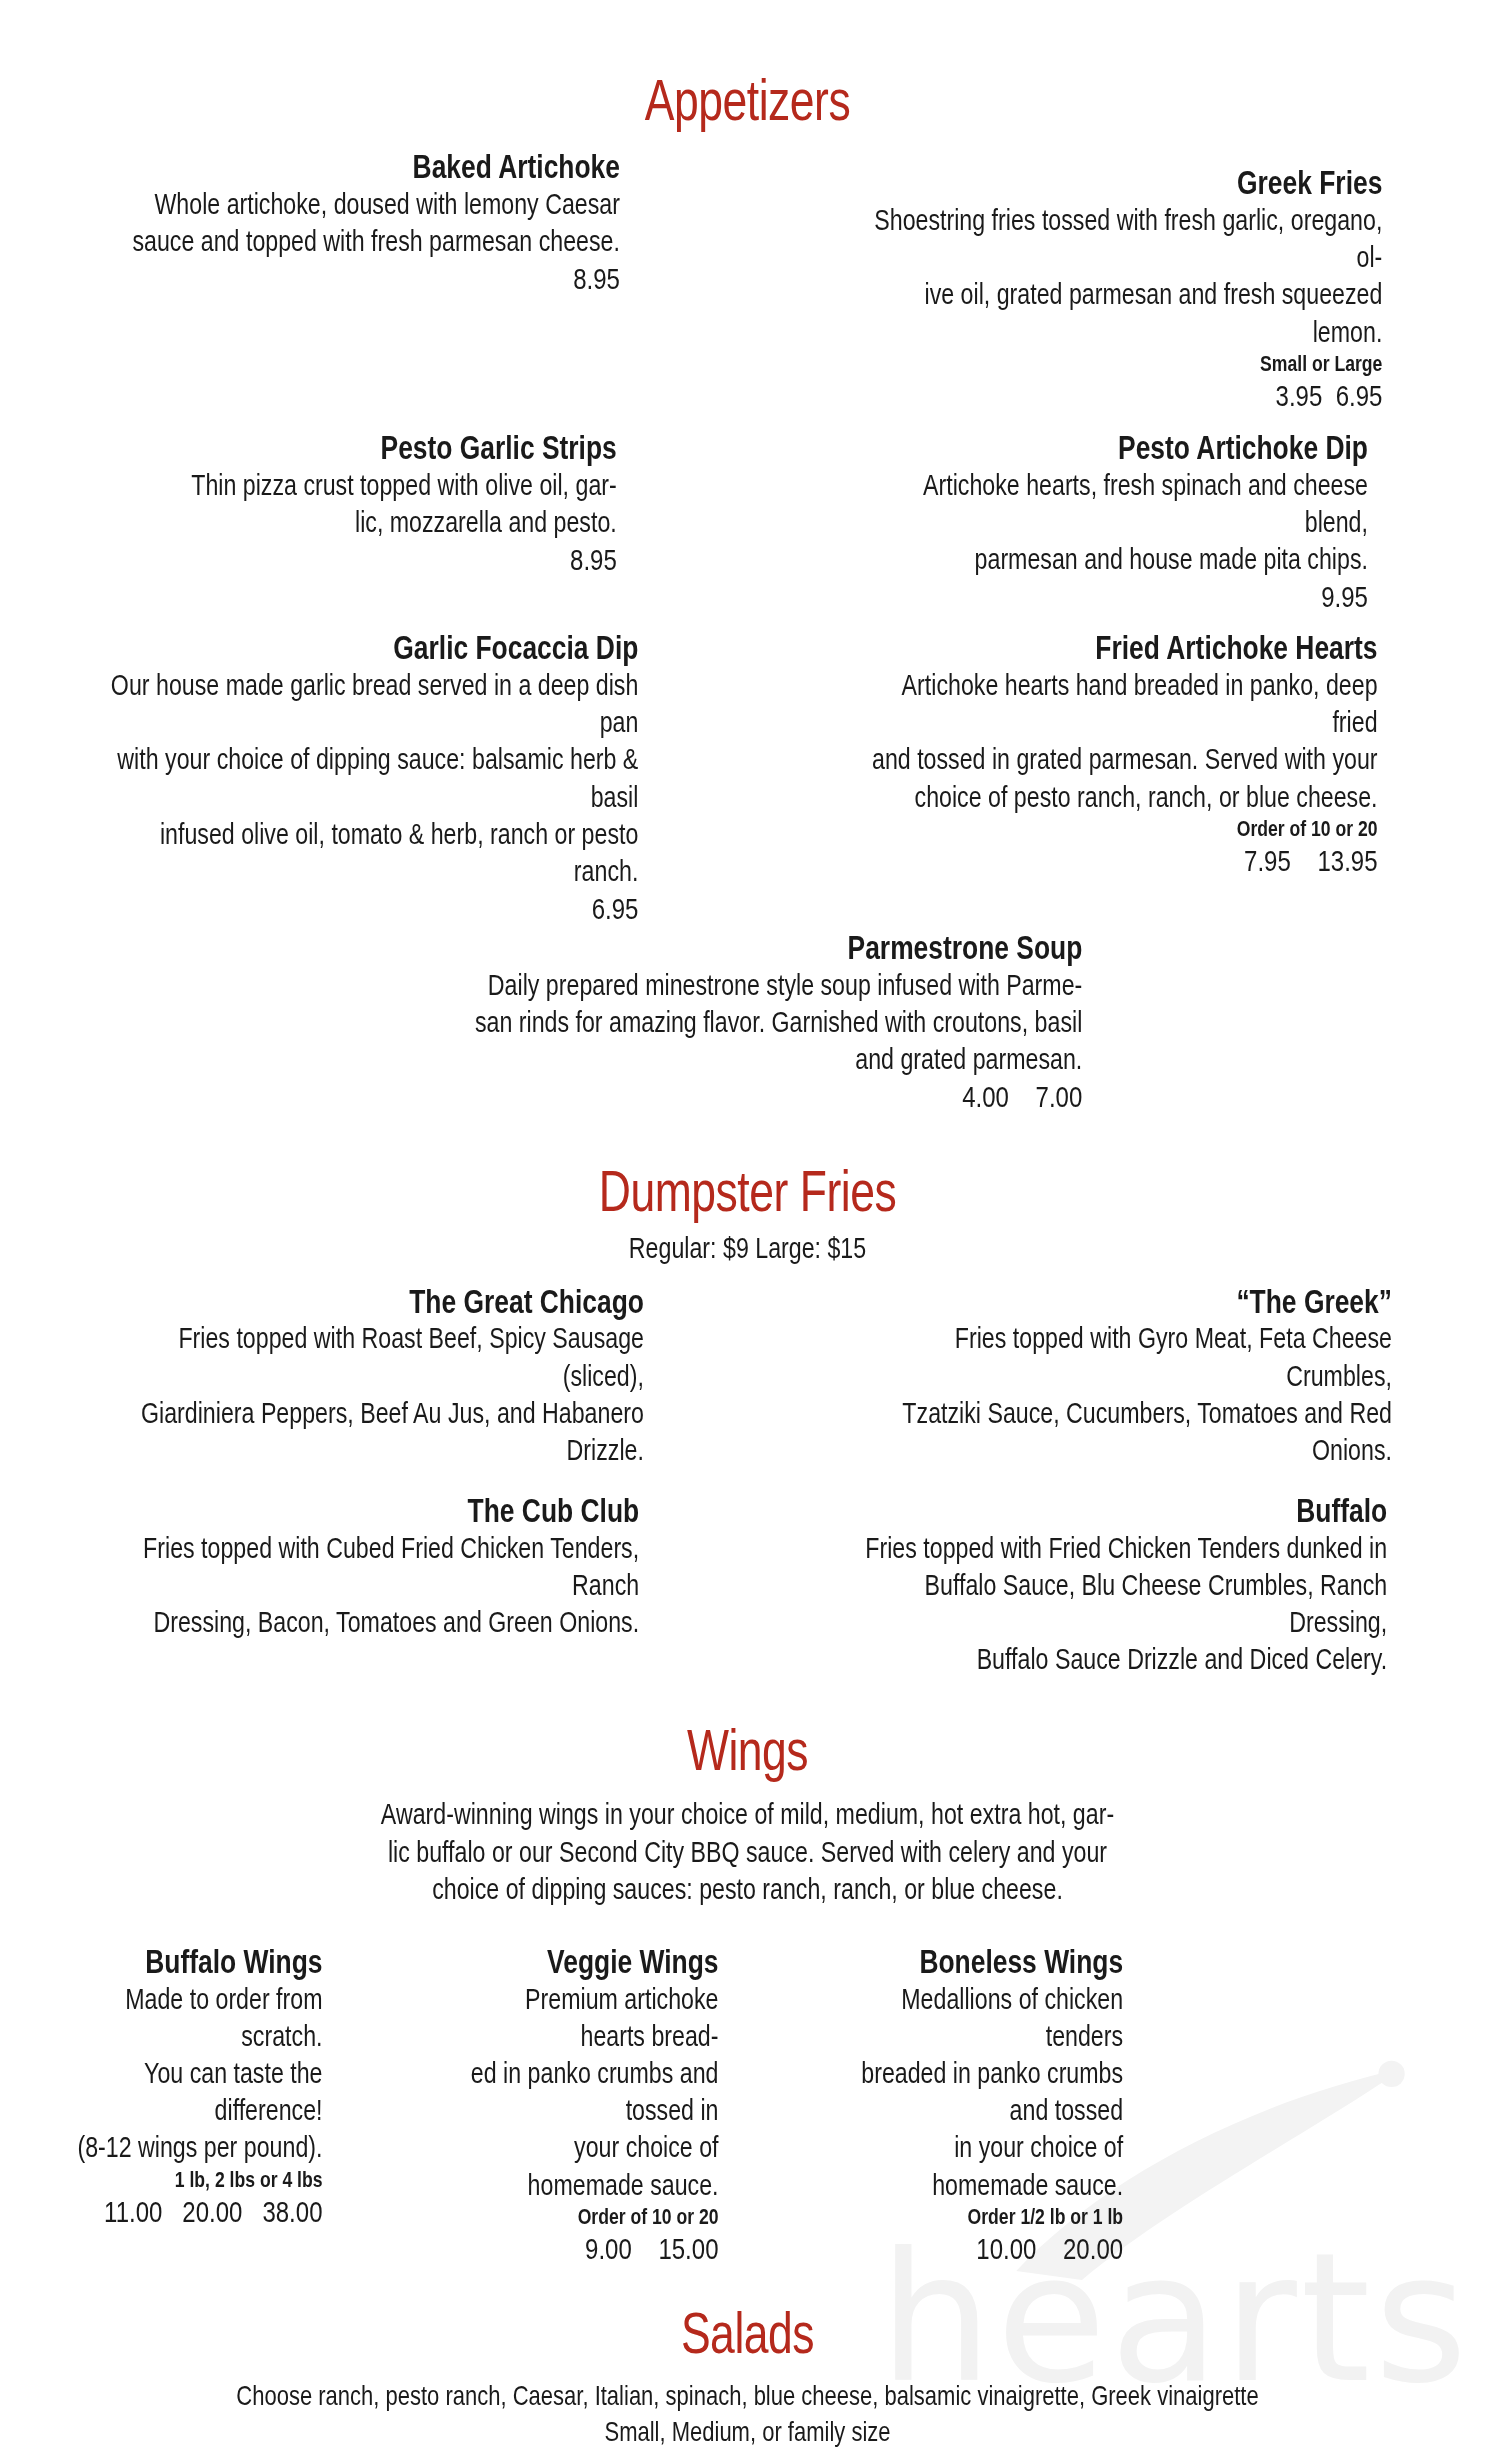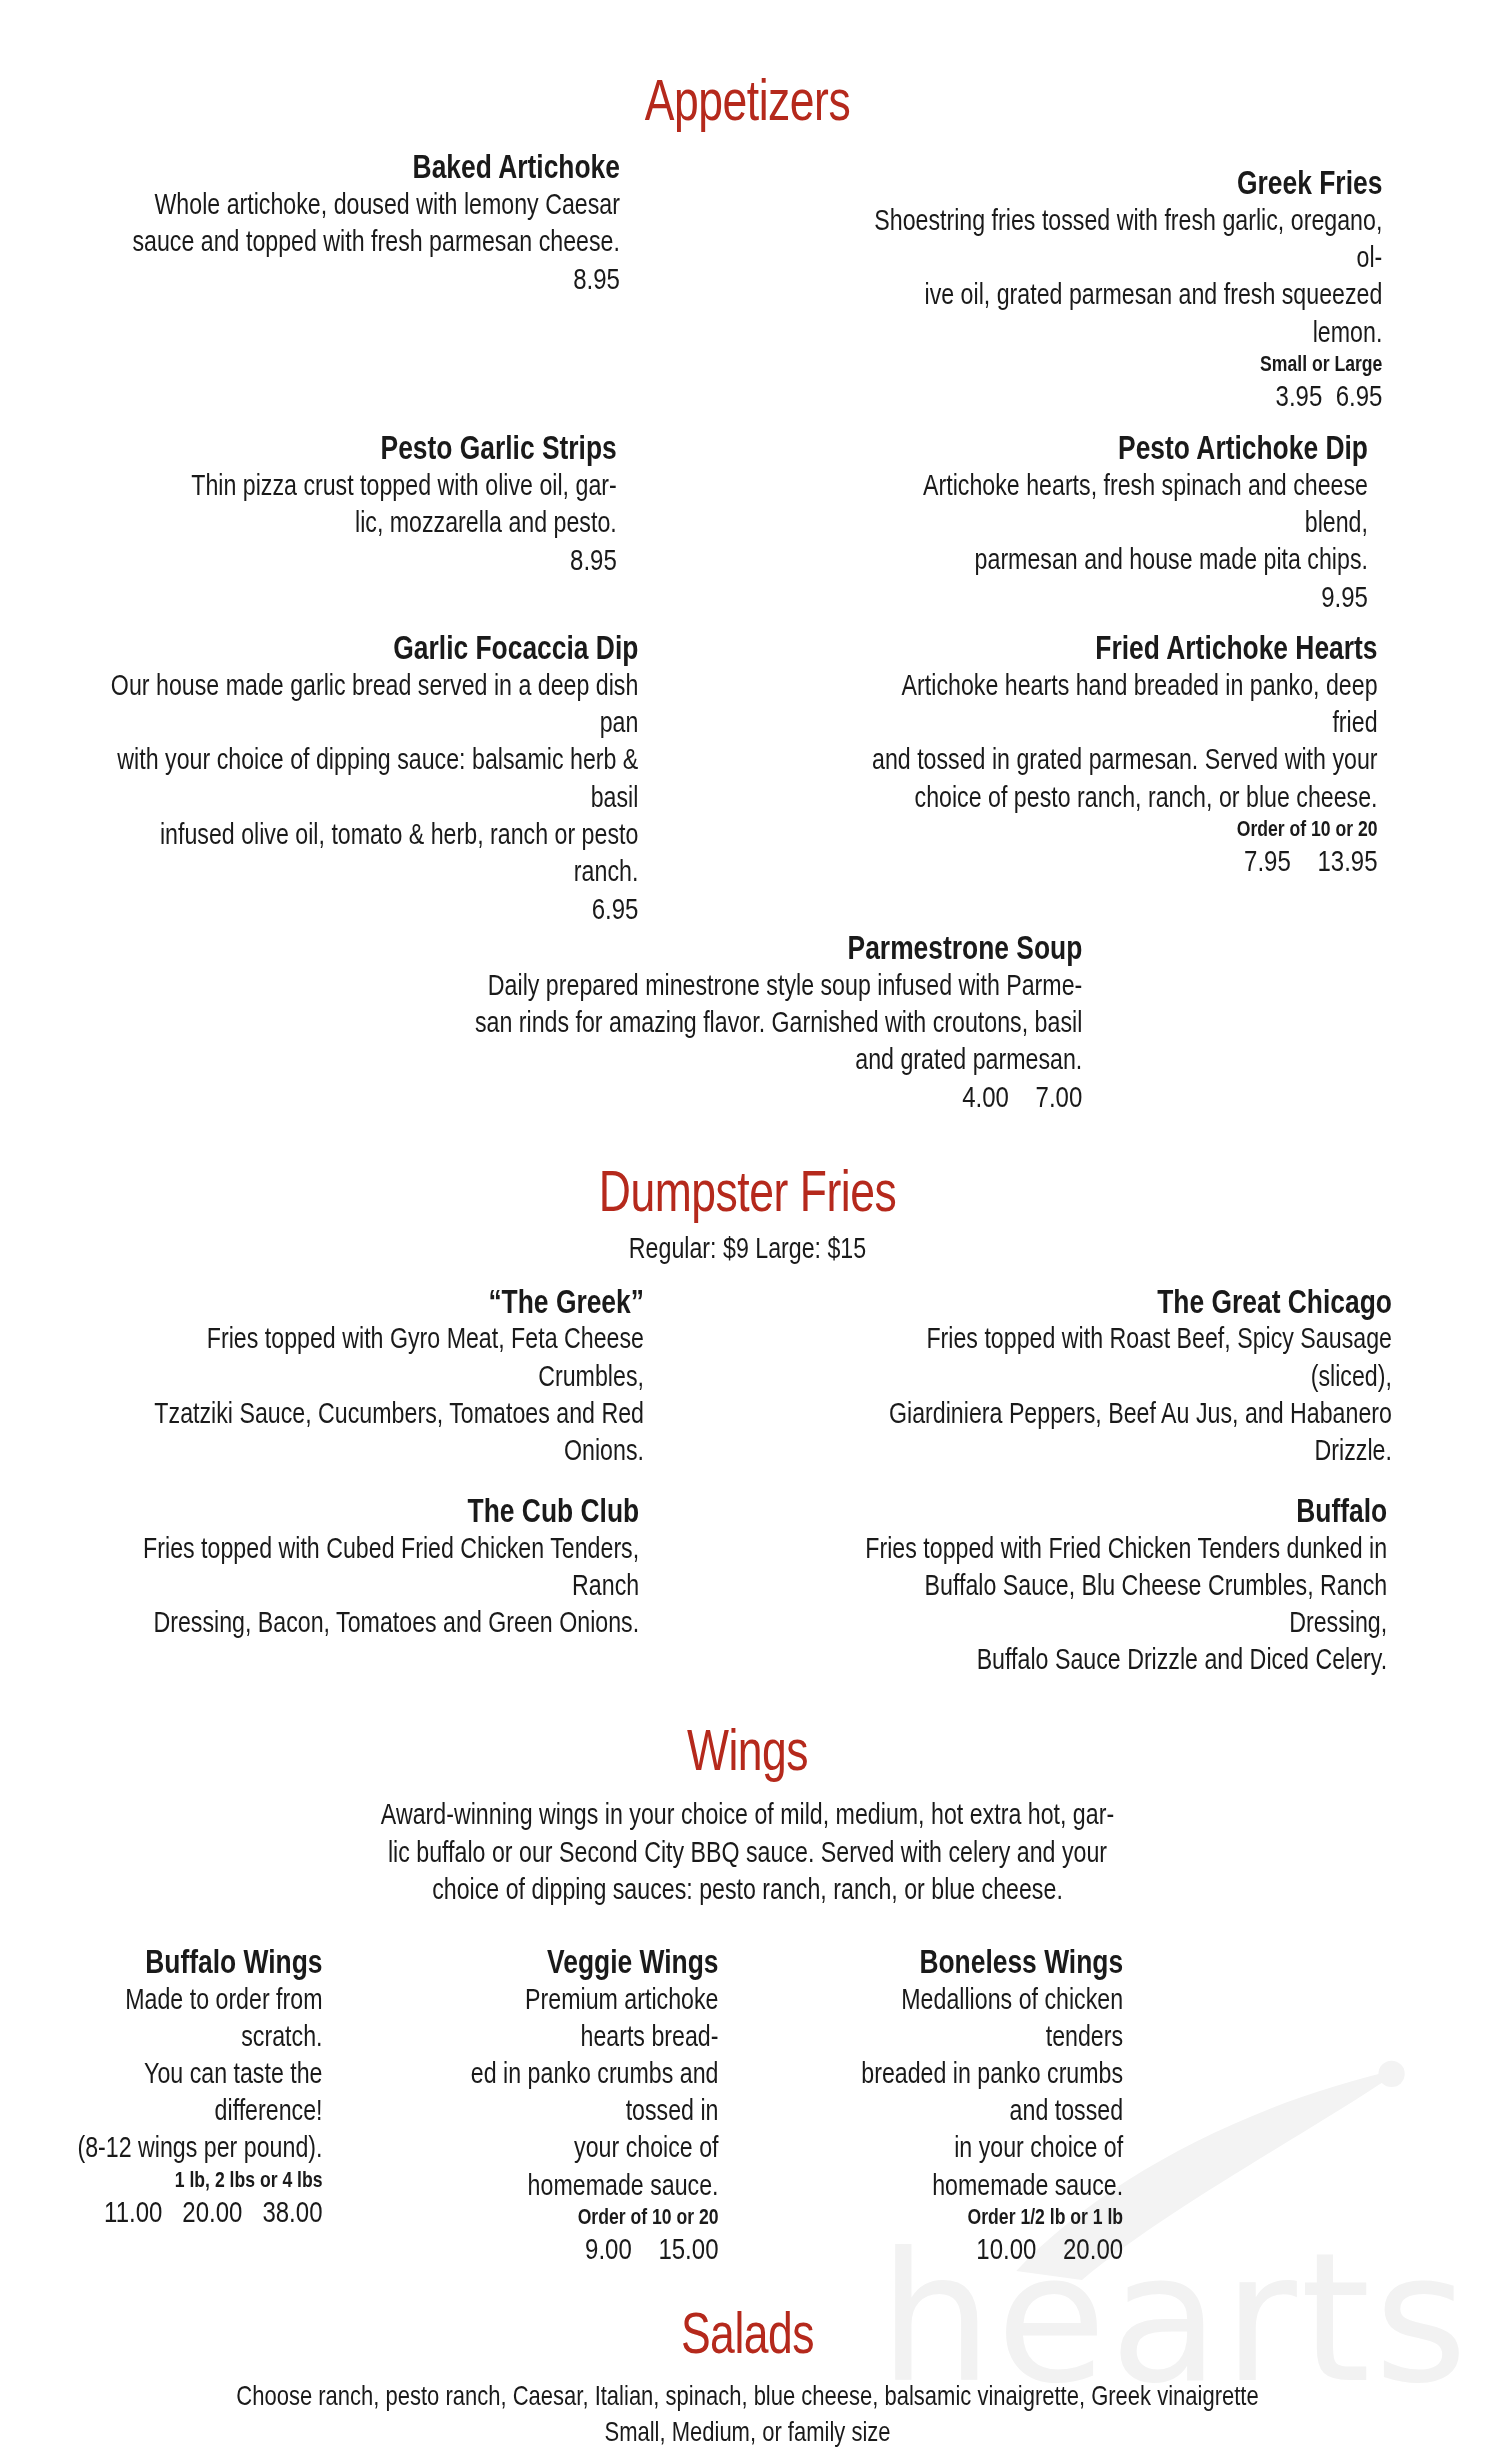--- a/index.html
+++ b/index.html
@@ -238,33 +238,33 @@
 
     <div class="section-intro" style="width:957px;">
       <span class="line">Regular: $9      Large: $15</span>
     </div>
 
     <div style="height:15.5px"></div>
 
     <div class="two-col">
       <div class="col" style="padding:0 36px;">
         <div class="item">
+          <div class="item-name">The Great Chicago</div>
+          <div class="item-desc">
+            <span class="line">Fries topped with Roast Beef, Spicy Sausage (sliced),</span>
+            <span class="line">Giardiniera Peppers, Beef Au Jus, and Habanero Drizzle.</span>
+          </div>
+        </div>
+      </div>
+      <div class="col" style="padding:0 36px;">
+        <div class="item">
           <div class="item-name">“The Greek”</div>
           <div class="item-desc">
             <span class="line">Fries topped with Gyro Meat, Feta Cheese Crumbles,</span>
             <span class="line">Tzatziki Sauce, Cucumbers, Tomatoes and Red Onions.</span>
-          </div>
-        </div>
-      </div>
-      <div class="col" style="padding:0 36px;">
-        <div class="item">
-          <div class="item-name">The Great Chicago</div>
-          <div class="item-desc">
-            <span class="line">Fries topped with Roast Beef, Spicy Sausage (sliced),</span>
-            <span class="line">Giardiniera Peppers, Beef Au Jus, and Habanero Drizzle.</span>
           </div>
         </div>
       </div>
     </div>
 
     <div style="height:24px"></div>
 
     <div class="two-col">
       <div class="col" style="padding:0 42px;">
         <div class="item">

